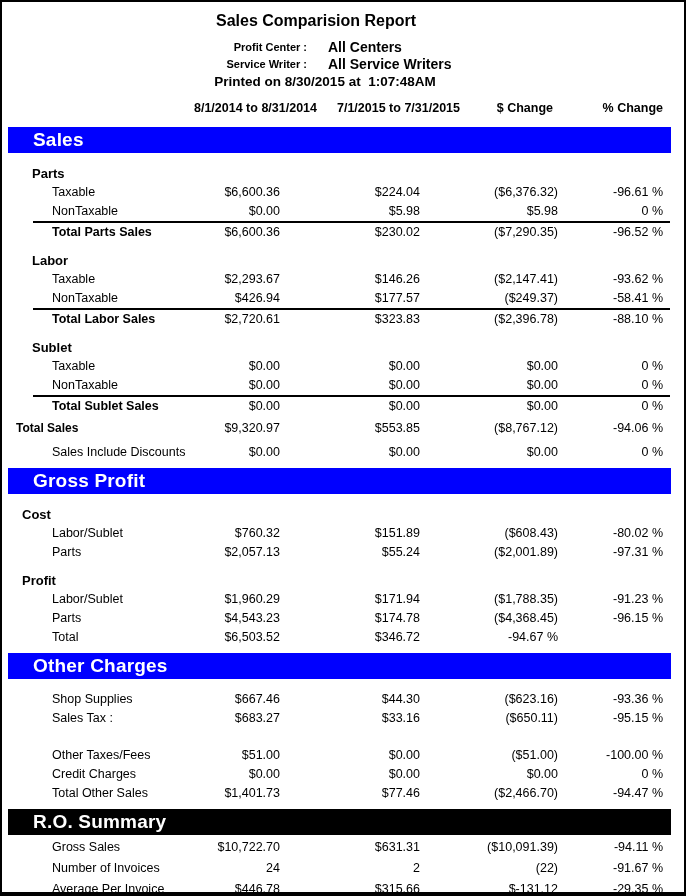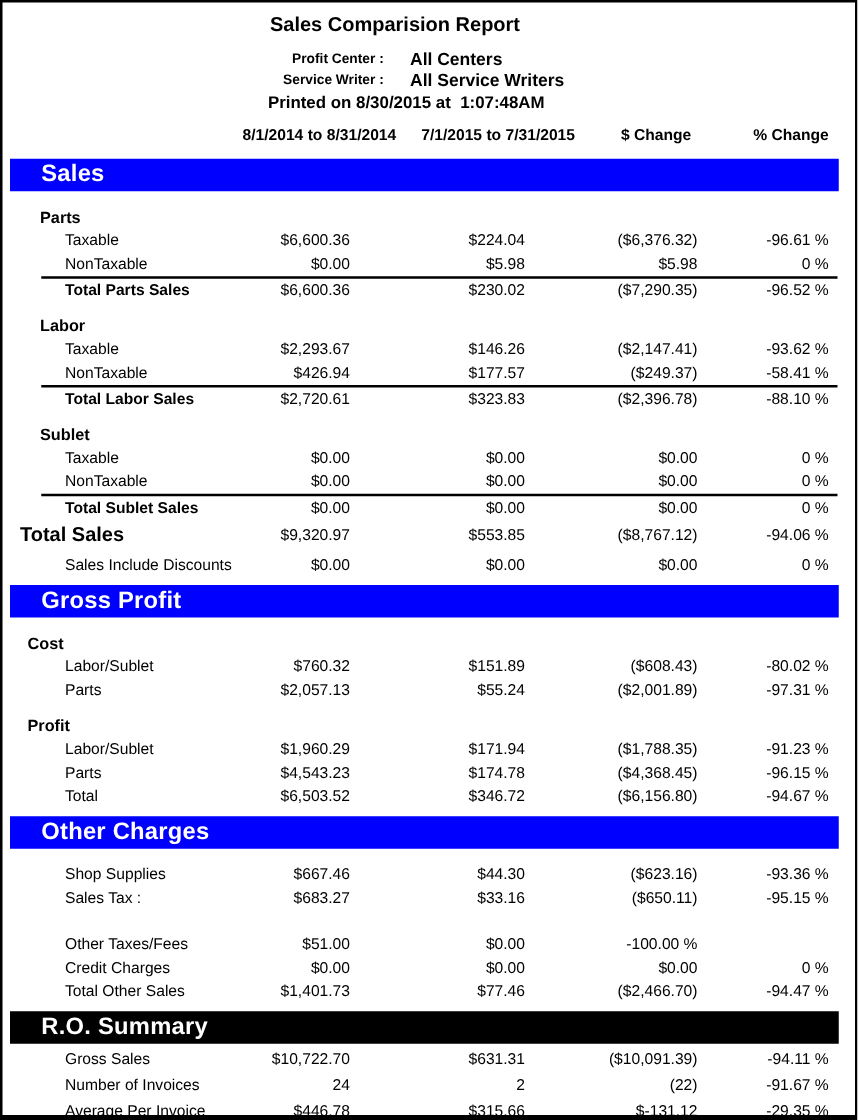--- a/index.html
+++ b/index.html
@@ -38,21 +38,21 @@
   .row{display:grid;grid-template-columns:168px 110px 140px 138px 105px;
     padding-right:3px;height:19px;line-height:19px;font-size:12.5px;}
   .row .lbl{padding-left:50px;white-space:nowrap;}
   .row .val{text-align:right;white-space:nowrap;}
   .row.group{margin-top:9px;}
   .row.group .lbl{padding-left:30px;font-weight:bold;font-size:13px;}
   .row.group.sm .lbl{padding-left:20px;}
   .section-body > .row.group:first-child{margin-top:0;}
   .row.total .lbl{font-weight:bold;}
   .row.grand{height:21px;line-height:21px;margin-top:2px;}
-  .row.grand .lbl{padding-left:14px;font-weight:bold;font-size:16px;}
+  .row.grand .lbl{padding-left:14px;font-weight:bold;font-size:12px;}
   .row.gap{margin-top:4px;}
   .rule{height:2px;background:#000;margin:0 14px 0 31px;}
   .spacer{height:18px;}
   #sec-ro-summary{padding-top:3px;}
   #sec-ro-summary .row + .row{margin-top:2px;}
 </style>
 </head>
 <body>
 
 <div class="page">
@@ -228,21 +228,20 @@
           <span class="lbl">Parts</span>
           <span class="val">$4,543.23</span>
           <span class="val">$174.78</span>
           <span class="val">($4,368.45)</span>
           <span class="val">-96.15 %</span>
         </div>
         <div class="row detail">
           <span class="lbl">Total</span>
           <span class="val">$6,503.52</span>
           <span class="val">$346.72</span>
-          <span class="val">($6,156.80)</span>
           <span class="val">-94.67 %</span>
         </div>
       </div>
       <div class="banner" style="background: rgb(0, 0, 255);">
         <span>Other Charges</span>
       </div>
       <div class="section-body" id="sec-other-charges">
         <div class="row detail">
           <span class="lbl">Shop Supplies</span>
           <span class="val">$667.46</span>
@@ -255,20 +254,21 @@
           <span class="val">$683.27</span>
           <span class="val">$33.16</span>
           <span class="val">($650.11)</span>
           <span class="val">-95.15 %</span>
         </div>
         <div class="spacer"></div>
         <div class="row detail">
           <span class="lbl">Other Taxes/Fees</span>
           <span class="val">$51.00</span>
           <span class="val">$0.00</span>
+          <span class="val">($51.00)</span>
           <span class="val">-100.00 %</span>
         </div>
         <div class="row detail">
           <span class="lbl">Credit Charges</span>
           <span class="val">$0.00</span>
           <span class="val">$0.00</span>
           <span class="val">$0.00</span>
           <span class="val">0 %</span>
         </div>
         <div class="row detail">

